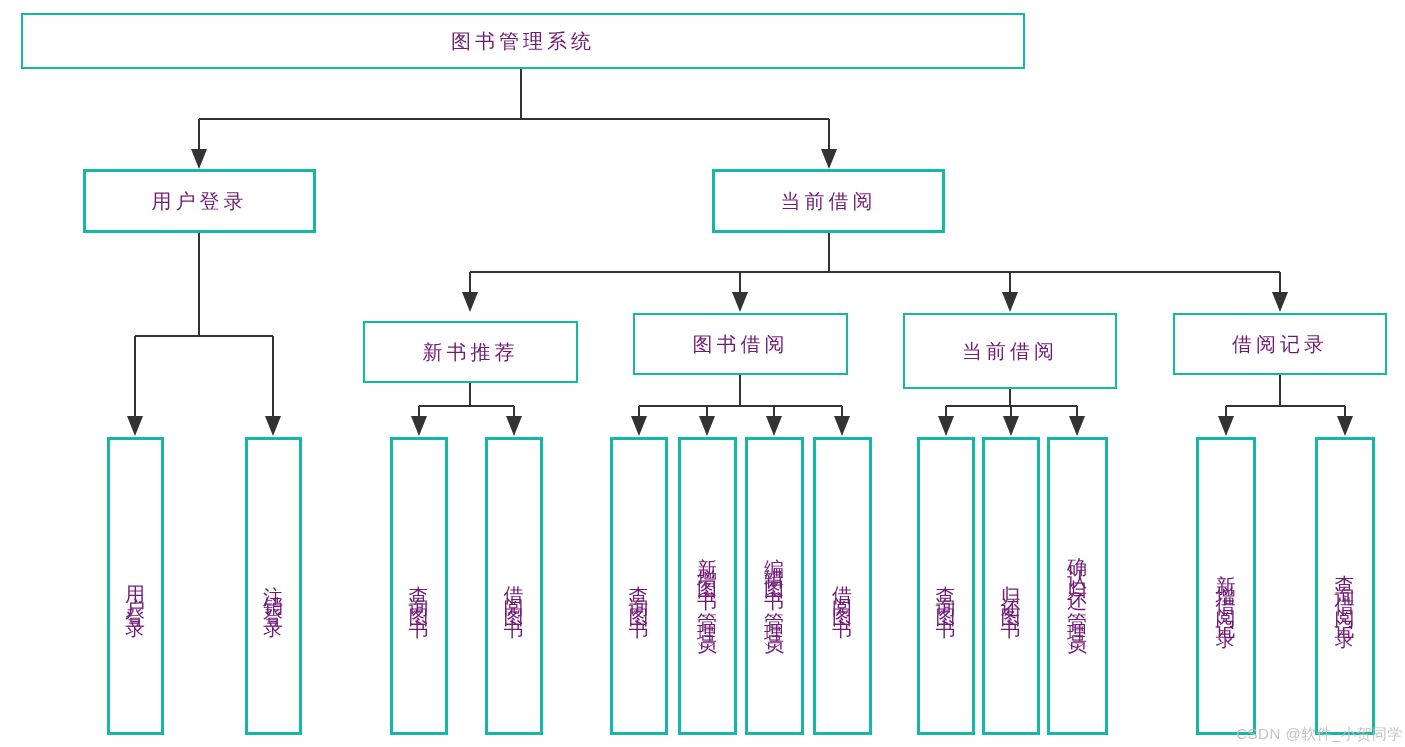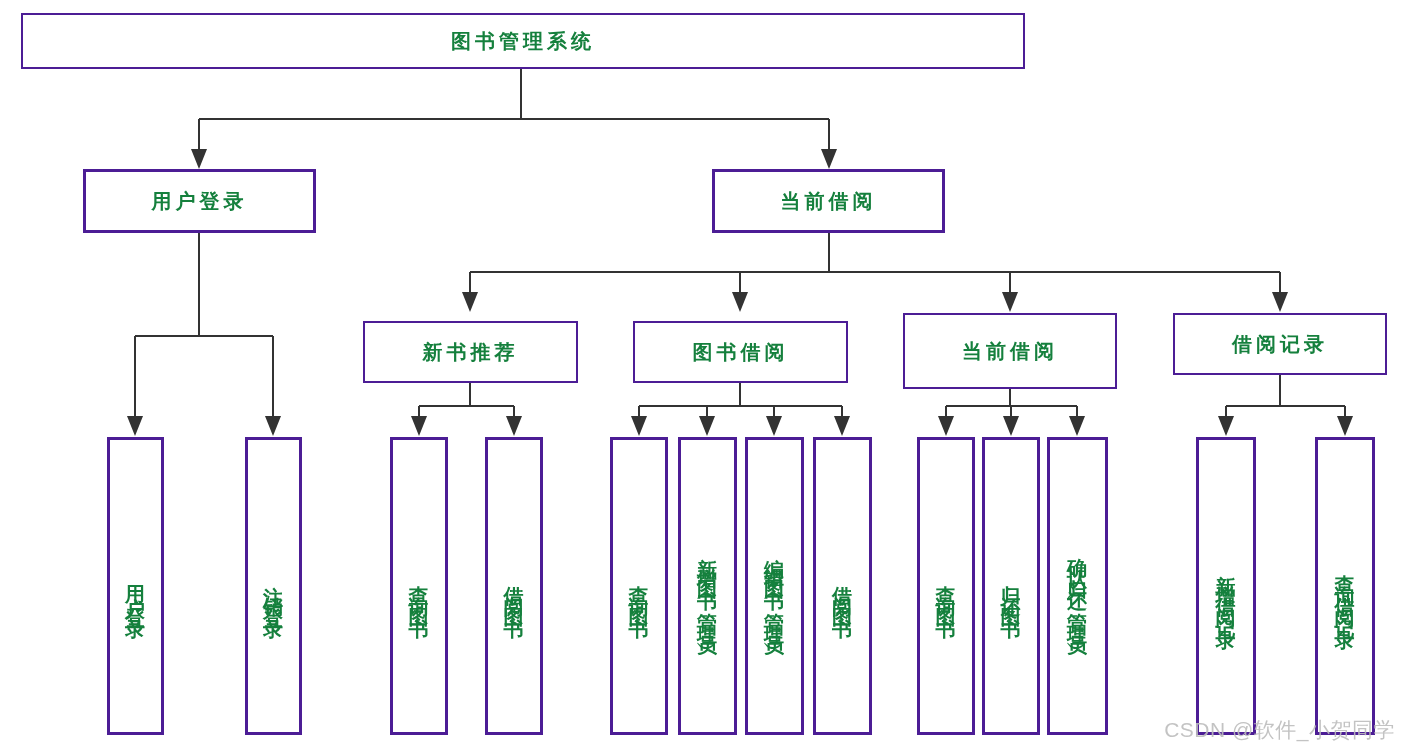--- a/index.html
+++ b/index.html
@@ -1,31 +1,31 @@
 <!DOCTYPE html>
 <html><head>
 <meta charset="utf-8">
 <style>
   html,body{margin:0;padding:0;background:#ffffff;}
   body{font-family:"Liberation Sans",sans-serif;color:#1f1f1f;}
   #canvas{position:relative;width:1405px;height:747px;background:#ffffff;overflow:hidden;}
   svg.connectors{position:absolute;left:0;top:0;}
   .box{
     position:absolute;box-sizing:border-box;background:#ffffff;
-    border:2px solid #4c1d95;display:flex;align-items:center;justify-content:center;
-    font-size:20px;letter-spacing:4px;color:#15803d;white-space:nowrap;font-weight:bold;
+    border:2px solid #14b8a6;display:flex;align-items:center;justify-content:center;
+    font-size:20px;letter-spacing:4px;color:#701a75;white-space:nowrap;
   }
   .lvl2{border-width:3px;}
   .leaf{border-width:3px;}
   .leaf .vtext{
     writing-mode:vertical-rl;text-orientation:mixed;
     font-size:20px;letter-spacing:11px;line-height:1;margin-bottom:-11px;
   }
   .watermark{
-    position:absolute;right:10px;bottom:3px;font-size:21px;letter-spacing:0.5px;
+    position:absolute;right:2px;bottom:3px;font-size:15px;letter-spacing:0.5px;
     color:#bdbdbd;opacity:0.9;z-index:10;white-space:nowrap;
   }
 </style>
 </head>
 <body>
 
 <div id="canvas">
 
   <svg class="connectors" width="1405" height="747" viewBox="0 0 1405 747">
     <path d="M521 69 V119 M199 119 H829 M199 119 V152 M829 119 V152
@@ -57,21 +57,21 @@
       <polygon points="1337,416 1353,416 1345,436"></polygon>
     </g>
   </svg>
 
   <div class="box lvl-root" style="left:21px;top:13px;width:1004px;height:56px;">图书管理系统</div>
 
   <div class="box lvl2" style="left:83px;top:169px;width:233px;height:64px;">用户登录</div>
   <div class="box lvl2" style="left:712px;top:169px;width:233px;height:64px;">当前借阅</div>
 
   <div class="box lvl3" style="left:363px;top:313px;width:215px;height:62px;margin-top:8px;">新书推荐</div>
-  <div class="box lvl3" style="left:633px;top:313px;width:215px;height:62px;margin-top:8px;">图书借阅</div>
+  <div class="box lvl3" style="left:633px;top:313px;width:215px;height:62px;">图书借阅</div>
   <div class="box lvl3" style="left:903px;top:313px;width:214px;height:76px;">当前借阅</div>
   <div class="box lvl3" style="left:1173px;top:313px;width:214px;height:62px;">借阅记录</div>
 
   <div class="box leaf" style="left:107px;top:437px;width:57px;height:298px;">
     <span class="vtext">用户登录</span>
   </div>
   <div class="box leaf" style="left:245px;top:437px;width:57px;height:298px;">
     <span class="vtext">注销登录</span>
   </div>
 

